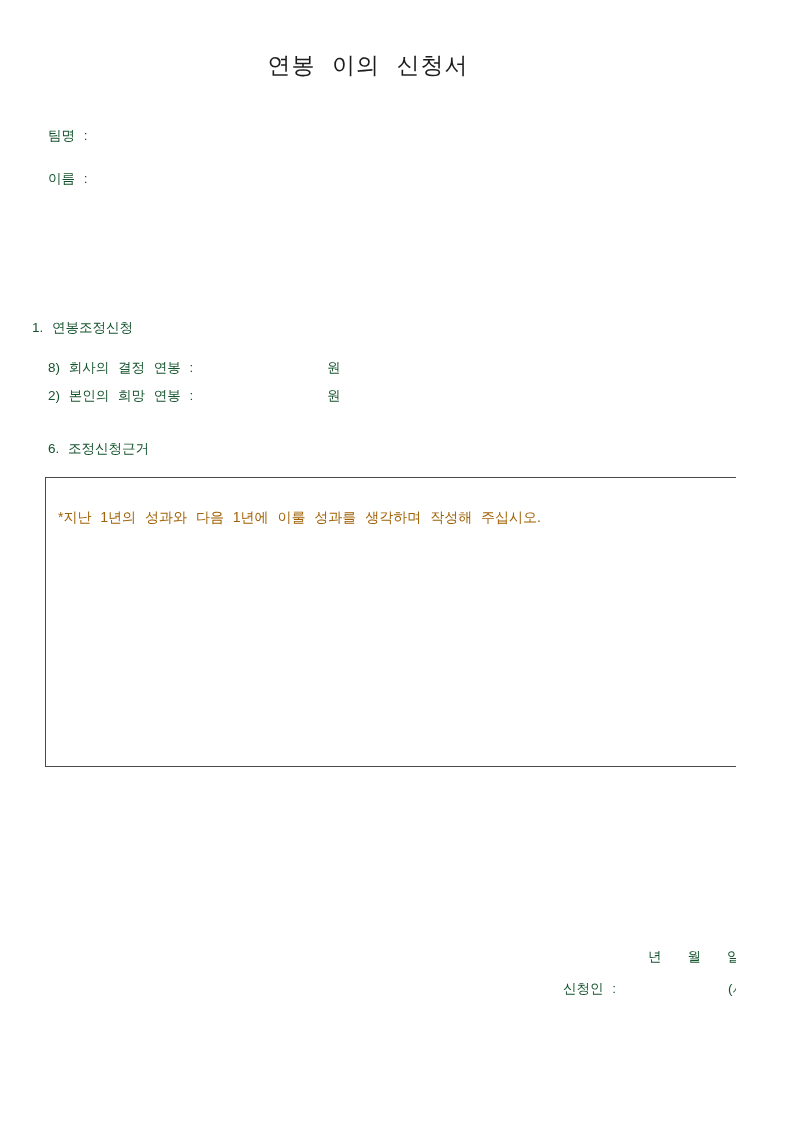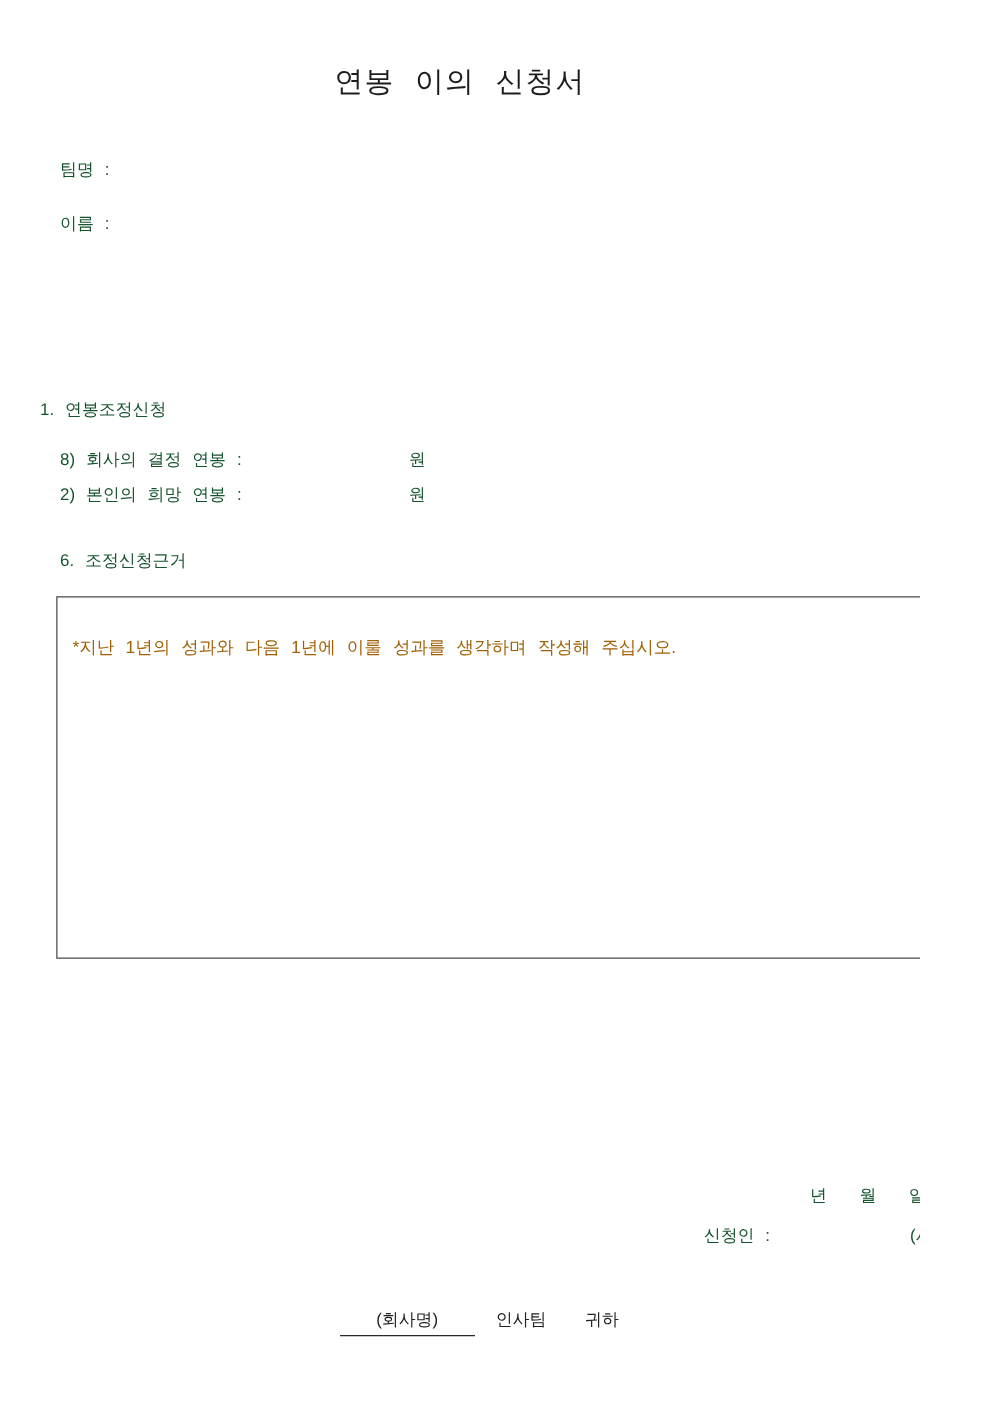--- a/index.html
+++ b/index.html
@@ -112,17 +112,14 @@
 
 
 
   <div class="txt date-line">
     <span class="date-unit gap">년</span><span class="date-unit gap">월</span><span class="date-unit">일</span>
   </div>
 
   <div class="txt applicant-label">신청인 :</div>
   <div class="txt signature-label">(서명)</div>
 
-  <div class="footer-line">
-    <span class="company-underline"><span>(회사명)</span></span><span class="hr-team">인사팀</span><span class="honorific">귀하</span>
-  </div>
 
 </div>
 
 </body></html>

